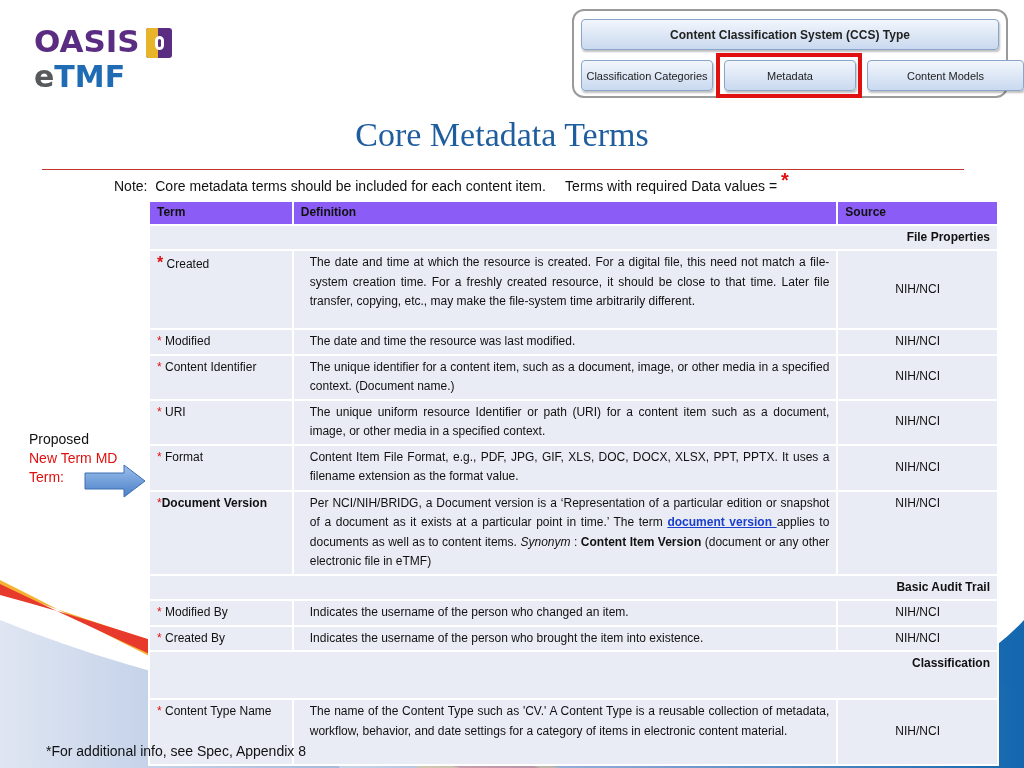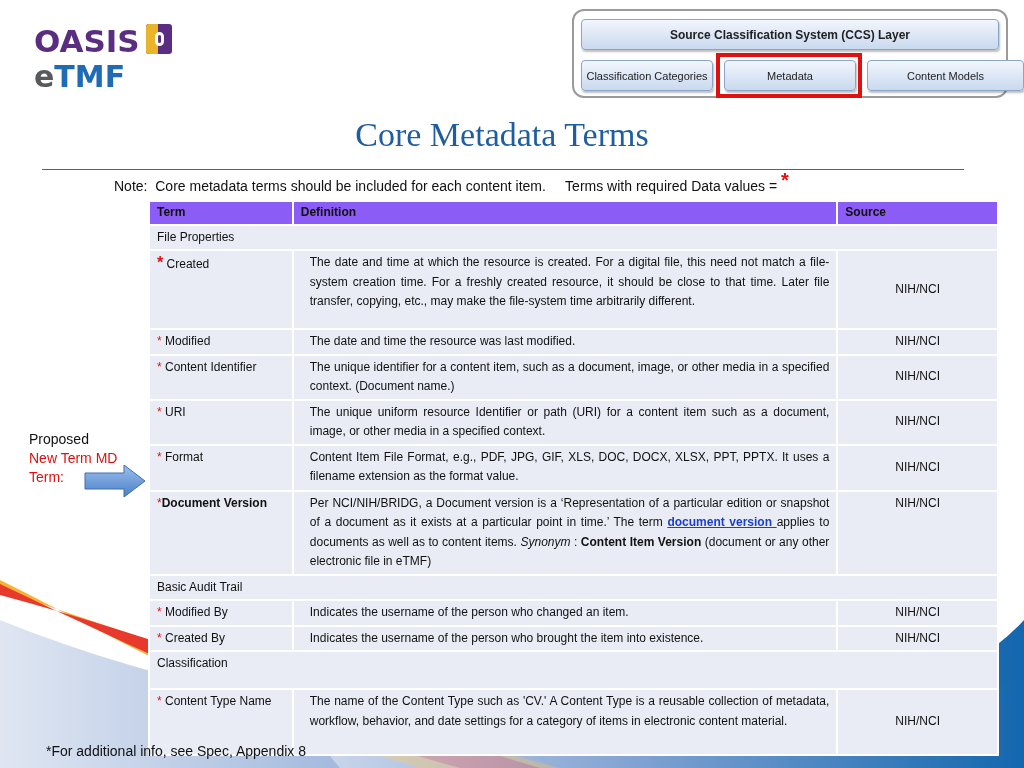--- a/index.html
+++ b/index.html
@@ -7,21 +7,21 @@
     width:1024px; height:768px; position:relative; overflow:hidden;
     background:#ffffff;
     font-family:"Liberation Sans", sans-serif;
     color:#111;
   }
   
   .bg-swoosh { position:absolute; left:0; top:0; width:1024px; height:768px; z-index:0; }
 
   
   .logo { position:absolute; left:34px; top:24px; z-index:2; }
-  .logo-oasis { font-family:"DejaVu Sans", sans-serif; font-weight:bold; font-size:31px; color:#5a2d82; letter-spacing:0px; line-height:34px; display:flex; align-items:flex-start; }
+  .logo-oasis { font-family:"DejaVu Sans", sans-serif; font-weight:bold; font-size:31px; color:#5a2d82; letter-spacing:0px; line-height:34px; display:flex; align-items:flex-end; }
   .logo-mark { display:inline-block; width:26px; height:30px; margin-left:6px; position:relative; background:#5a2d82; border-radius:3px; }
   .logo-mark .y { position:absolute; left:0; top:0; width:12px; height:30px; background:#e8b42a; border-radius:3px 0 0 3px; }
   .logo-mark .hole { position:absolute; left:9px; top:8px; width:9px; height:14px; border:3px solid #fff; border-radius:5px; box-sizing:border-box; }
   .logo-etmf { font-family:"DejaVu Sans", sans-serif; font-weight:bold; font-size:30px; line-height:34px; margin-top:2px; }
   .logo-etmf .e { color:#58595b; }
   .logo-etmf .tmf { color:#1f6cb5; }
 
   
   .ccs { position:absolute; left:572px; top:9px; width:436px; height:89px; border:2px solid #9a9a9a; border-radius:12px; box-sizing:border-box; background:#fff; z-index:2; }
   .ccs-box {
@@ -42,21 +42,21 @@
   .note { position:absolute; left:114px; top:173px; font-size:14px; color:#111; z-index:2; white-space:pre; }
   .note .star { color:#e01010; font-size:20px; font-weight:bold; position:relative; top:-4px; }
 
   
   .tbl { position:absolute; left:148px; top:200px; width:851px; border-collapse:collapse; z-index:2; font-size:12px; }
   .tbl td, .tbl th { border:2px solid #ffffff; background:#e9ecf5; padding:2px 7px; vertical-align:top; line-height:19.5px; }
   .tbl th { font-weight:bold; text-align:left; background:#8b5cf6; padding:1px 7px; }
   .tbl td.def { text-align:justify;padding-left:16px; }
   .tbl td.src { text-align:center; vertical-align:middle; }
   .tbl td.src.top { vertical-align:top; }
-  .tbl td.section { text-align:left; font-weight:normal; }
+  .tbl td.section { text-align:right; font-weight:bold; }
   .req { color:#e01010; }
   .req-big { color:#e01010; font-size:16px; font-weight:bold; }
   .bold { font-weight:bold; }
   .ital { font-style:italic; }
   .link { color:#1a3fcc; font-weight:bold; text-decoration:underline; }
 
   .proposed { position:absolute; left:29px; top:430px; font-size:14px; line-height:19px; z-index:2; }
   .proposed .red { color:#e01010; }
   .arrow { position:absolute; left:84px; top:464px; z-index:2; }
 
@@ -86,21 +86,21 @@
         <span class="y"></span>
         <span class="hole"></span>
       </span>
   </div>
   <div class="logo-etmf">
     <span class="e">e</span><span class="tmf">TMF</span>
   </div>
 </div>
 
 <div class="ccs">
-  <div class="ccs-box ccs-top">Source Classification System (CCS) Layer</div>
+  <div class="ccs-box ccs-top">Content Classification System (CCS) Type</div>
   <div class="ccs-box ccs-b1">Classification Categories</div>
   <div class="ccs-box ccs-b2">Metadata</div>
   <div class="ccs-box ccs-b3">Content Models</div>
   <div class="ccs-highlight"></div>
 </div>
 
 <div class="title">Core Metadata Terms</div>
 <div class="title-rule"></div>
 
 <div class="note"><span>Note:  Core metadata terms should be included for each content item.     Terms with required Data values = </span><span class="star">*</span></div>
@@ -156,21 +156,21 @@
   <tr>
     <td><span class="req">*</span> <span>Modified By</span></td>
     <td class="def">Indicates the username of the person who changed an item.</td>
     <td class="src">NIH/NCI</td>
   </tr>
   <tr>
     <td><span class="req">*</span> <span>Created By</span></td>
     <td class="def">Indicates the username of the person who brought the item into existence.</td>
     <td class="src">NIH/NCI</td>
   </tr>
-  <tr style="height:38px">
+  <tr style="height:48px">
     <td colspan="3" class="section">Classification</td>
   </tr>
   <tr style="height:66px">
     <td><span class="req">*</span> <span>Content Type Name</span></td>
     <td class="def">The name of the Content Type such as 'CV.' A Content Type is a reusable collection of metadata, workflow, behavior, and date settings for a category of items in electronic content material.</td>
     <td class="src">NIH/NCI</td>
   </tr>
 </tbody>
   </table>
 

